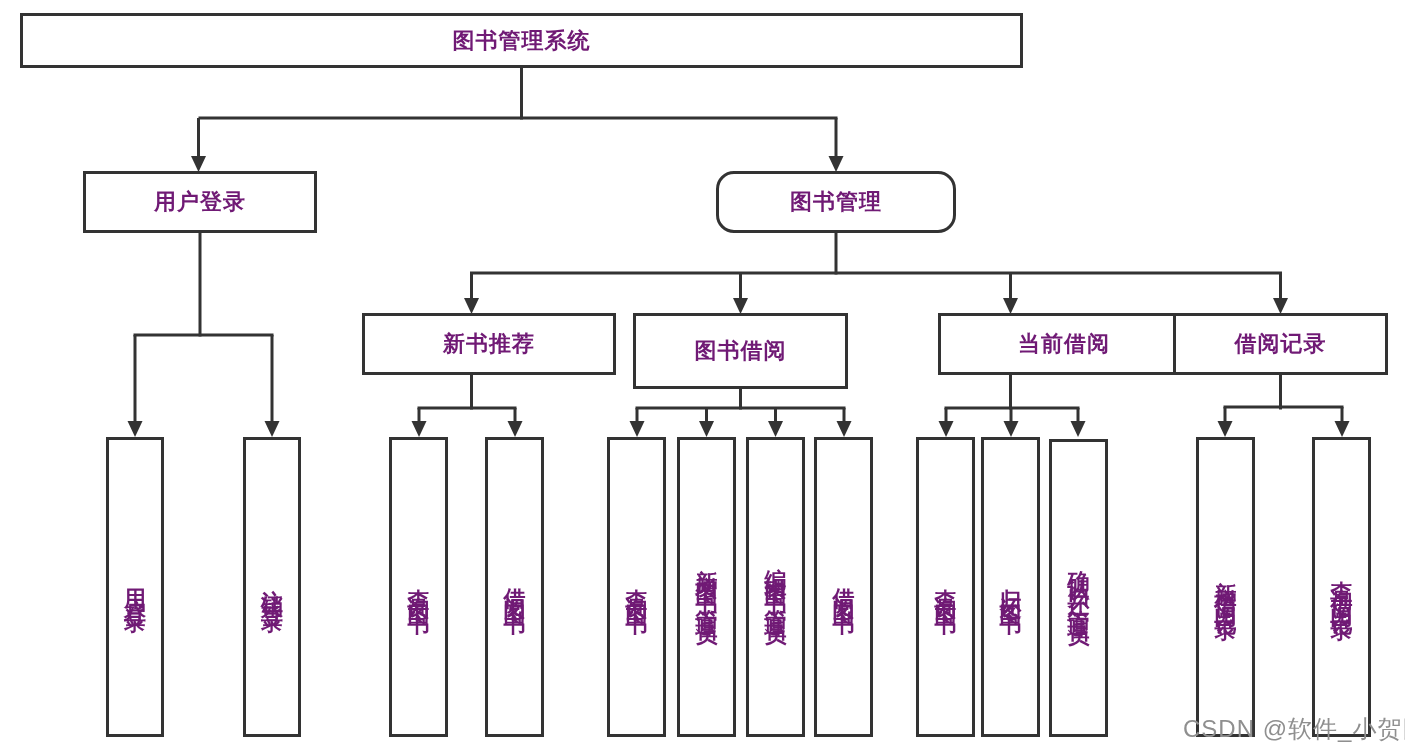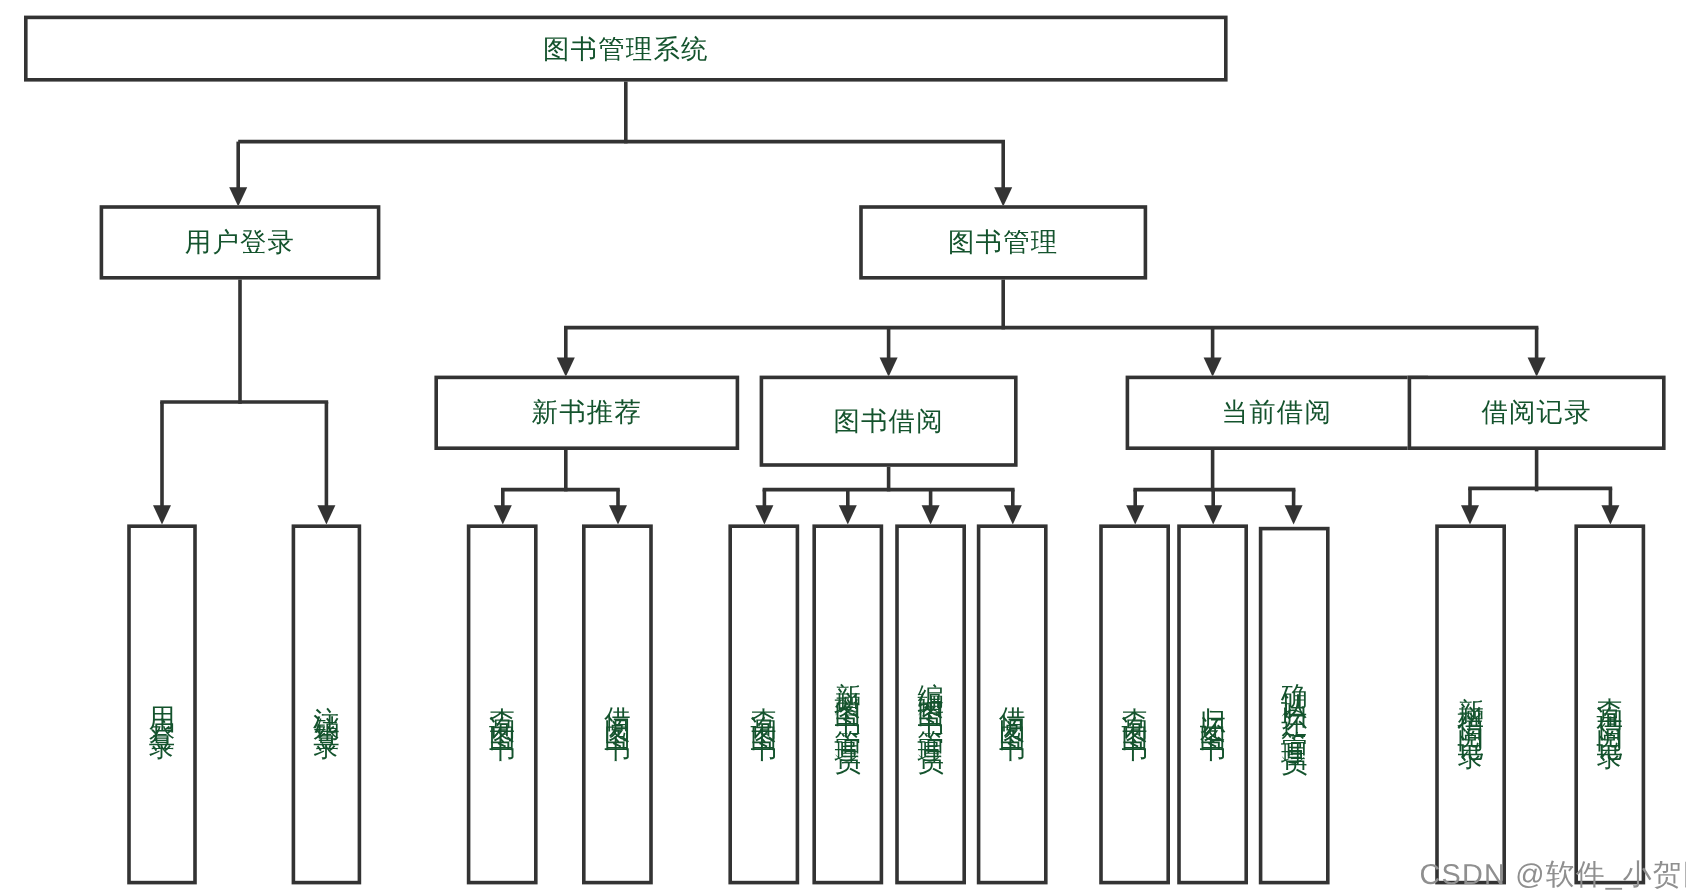--- a/index.html
+++ b/index.html
@@ -11,26 +11,27 @@
     overflow: hidden;
   }
   #connector-layer {
     position: absolute; left: 0; top: 0; width: 1405px; height: 747px;
   }
   .box {
     position: absolute;
     box-sizing: border-box;
     border: 3px solid #333333;
     background: #ffffff;
-    color: #14532d;
+    color: #701a75;
     display: flex;
     align-items: center;
     justify-content: center;
     font-size: 22px;
     letter-spacing: 1px;
+    font-weight: bold;
   }
   .leaf {
     writing-mode: vertical-lr;
     text-orientation: mixed;
     letter-spacing: 8px;
     line-height: 1;
     padding: 6px 0;
   }
   .watermark {
     position: absolute;
@@ -119,21 +120,21 @@
     <line x1="1225" y1="407" x2="1225" y2="424"></line>
     <polygon points="1217.5,421 1232.5,421 1225,437"></polygon>
     <line x1="1342" y1="407" x2="1342" y2="424"></line>
     <polygon points="1334.5,421 1349.5,421 1342,437"></polygon>
   </g>
 </svg>
 
 <div class="box" style="left:20px; top:13px; width:1003px; height:55px;">图书管理系统</div>
 
 <div class="box" style="left:83px; top:171px; width:234px; height:62px;">用户登录</div>
-<div class="box" style="left:716px; top:171px; width:240px; height:62px;">图书管理</div>
+<div class="box" style="left:716px; top:171px; width:240px; height:62px;border-radius:18px;">图书管理</div>
 
 <div class="box" style="left:362px; top:313px; width:254px; height:62px;">新书推荐</div>
 <div class="box" style="left:633px; top:313px; width:215px; height:76px;">图书借阅</div>
 <div class="box" style="left:938px; top:313px; width:252px; height:62px;">当前借阅</div>
 <div class="box" style="left:1173px; top:313px; width:215px; height:62px;">借阅记录</div>
 
 <div class="box leaf" style="left:106px; top:437px; width:58px; height:300px;">用户登录</div>
 <div class="box leaf" style="left:243px; top:437px; width:58px; height:300px;">注销登录</div>
 
 <div class="box leaf" style="left:389px; top:437px; width:59px; height:300px;">查询图书</div>

